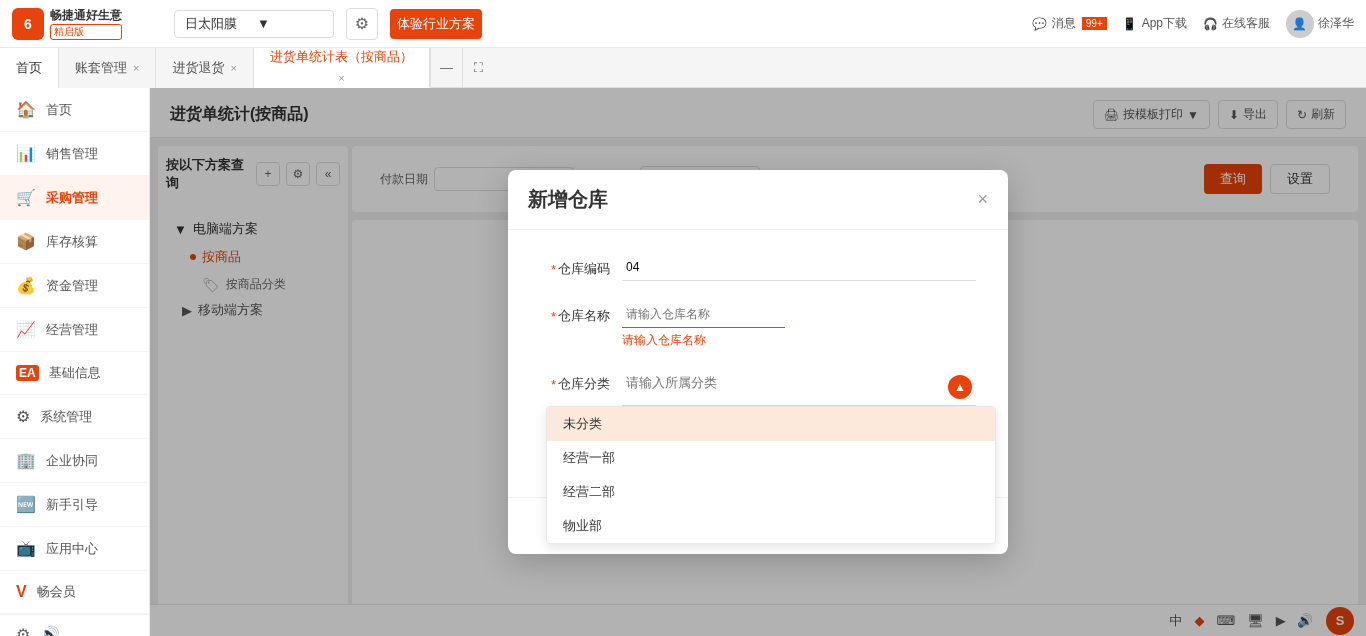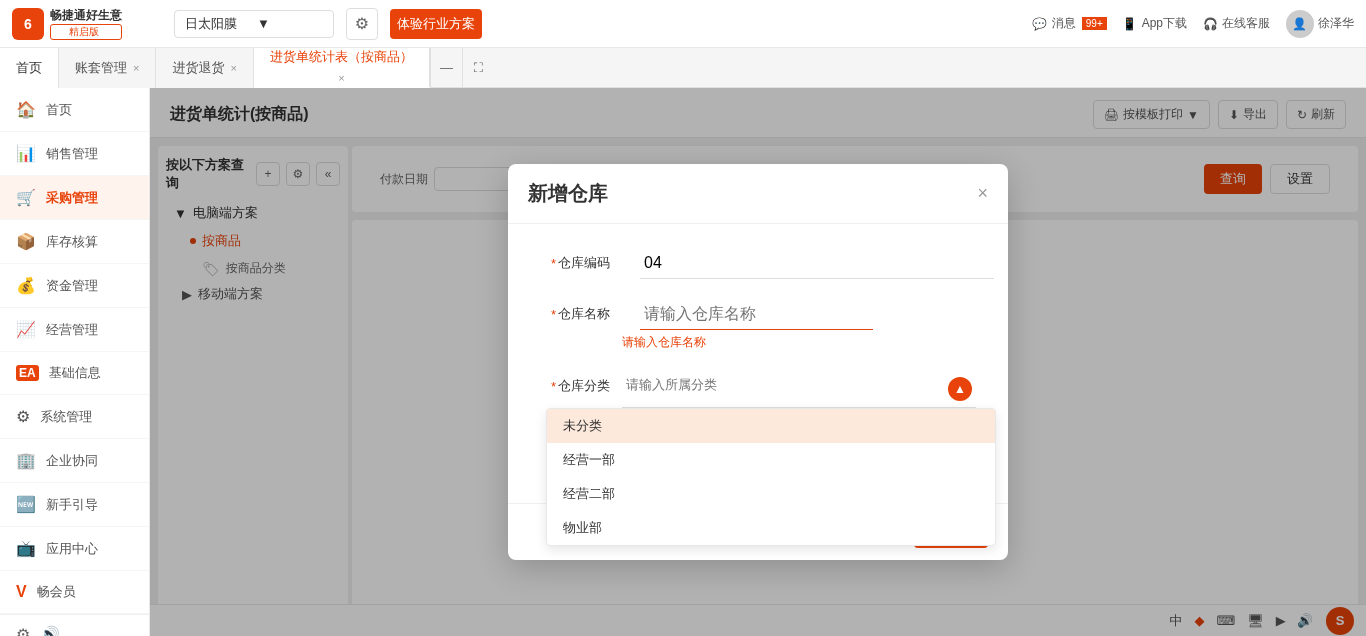--- a/index.html
+++ b/index.html
@@ -21,21 +21,21 @@
       gap: 6px;
       width: 150px;
     }
     .logo-icon {
       width: 32px; height: 32px;
       background: #e8430a;
       border-radius: 6px;
       display: flex; align-items: center; justify-content: center;
       color: #fff; font-weight: bold; font-size: 14px;
     }
-    .logo-badge { font-size: 10px; color: #e8430a; border: 1px solid #e8430a; border-radius: 3px; padding: 0 18px; }
+    .logo-badge { font-size: 10px; color: #e8430a; border: 1px solid #e8430a; border-radius: 3px; padding: 0 3px; }
 
     .store-selector {
       display: flex; align-items: center; gap: 6px;
       border: 1px solid #ddd; border-radius: 4px;
       padding: 4px 10px; cursor: pointer; min-width: 160px;
       background: #fff;
     }
     .store-selector span { flex: 1; font-size: 13px; color: #333; }
     .chevron { color: #999; font-size: 10px; }
 
@@ -134,21 +134,21 @@
       display: flex; align-items: center; justify-content: space-between;
     }
     .page-title { font-size: 16px; font-weight: bold; color: #333; }
     .page-actions { display: flex; gap: 8px; align-items: center; }
     .action-btn {
       display: flex; align-items: center; gap: 4px;
       padding: 5px 10px; border: 1px solid #ddd; border-radius: 4px;
       cursor: pointer; background: #fff; font-size: 12px; color: #555;
     }
     .filter-header {
-      display: flex; align-items: center; gap: 8px; margin-bottom: 4px;
+      display: flex; align-items: center; gap: 8px; margin-bottom: 20px;
     }
     .filter-title { font-size: 13px; font-weight: bold; color: #333; }
     .filter-icons { display: flex; gap: 6px; }
     .filter-icon-btn {
       width: 24px; height: 24px; border: 1px solid #ddd; border-radius: 4px;
       display: flex; align-items: center; justify-content: center;
       cursor: pointer; font-size: 12px; color: #666; background: #fff;
     }
 
     .scheme-tree { padding: 4px 0; }
@@ -210,23 +210,22 @@
     .modal-field-row { display: flex; align-items: flex-start; gap: 12px; margin-bottom: 20px; }
     .modal-field-label {
       min-width: 70px; text-align: right; font-size: 13px; color: #333;
       padding-top: 6px;
       display: flex; align-items: center; justify-content: flex-end; gap: 2px;
     }
     .required-star { color: #e8430a; }
     .modal-field-input {
       flex: 1;
       border: none; border-bottom: 1px solid #ddd;
-      padding: 6px 4px; font-size: 16px; outline: none;
+      padding: 6px 4px; font-size: 12px; outline: none;
       width: 100%;
-      margin-left: 18px;
     }
     .modal-field-input.error { border-bottom-color: #e8430a; }
     .error-msg { color: #e8430a; font-size: 12px; margin-top: 2px; }
     .modal-footer {
       padding: 12px 20px;
       display: flex; justify-content: flex-end; gap: 12px;
       border-top: 1px solid #f0f0f0;
     }
     .btn-save {
       padding: 7px 24px; border: none; border-radius: 4px;

